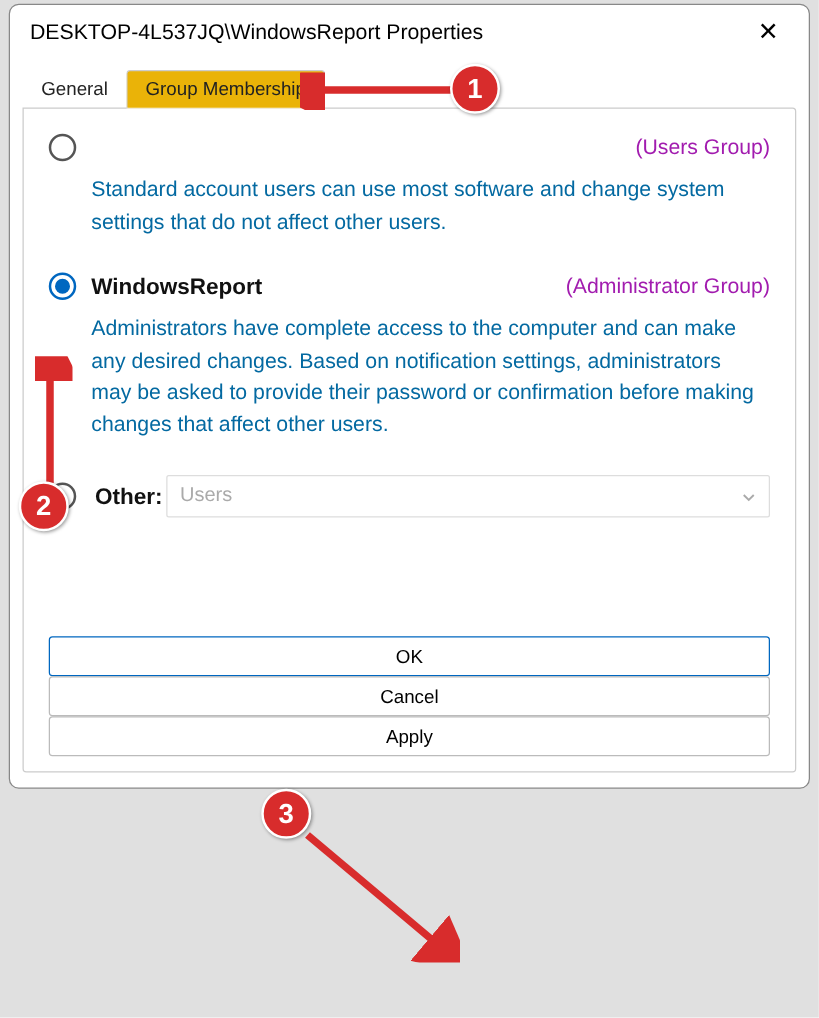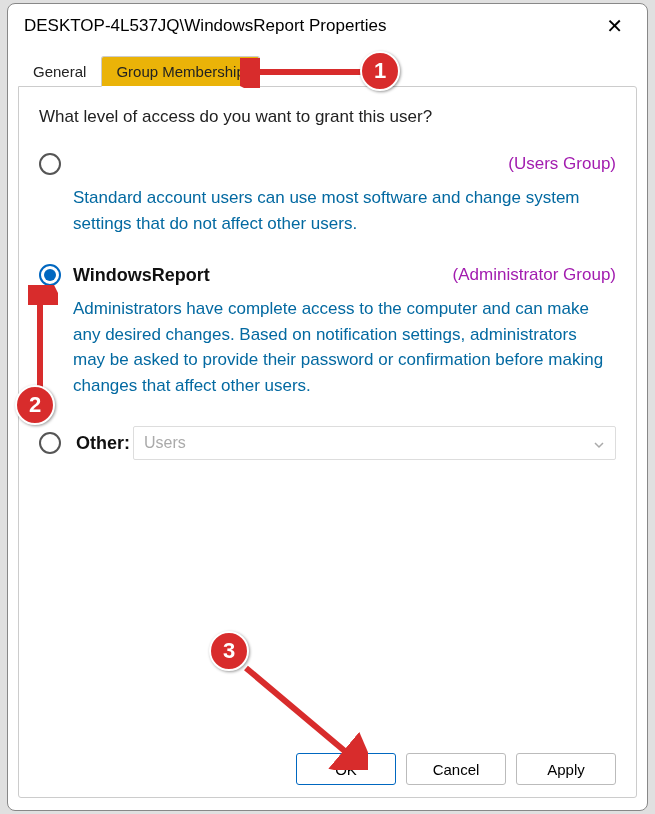--- a/index.html
+++ b/index.html
@@ -9,21 +9,21 @@
       width: 655px;
       height: 814px;
       overflow: hidden;
       position: relative;
     }
     .window {
       position: absolute;
       top: 3px;
       left: 7px;
       width: 641px;
-      height: 808px;
+      height: 628px;
       background: #ffffff;
       border: 1px solid #888;
       border-radius: 8px;
       display: flex;
       flex-direction: column;
     }
     .titlebar {
       display: flex;
       align-items: center;
       justify-content: space-between;
@@ -141,23 +141,23 @@
       cursor: default;
     }
     .chevron {
       width: 12px; height: 12px;
       display: inline-block;
     }
     .chevron svg { width: 12px; height: 12px; stroke: #aaa; }
     .buttonbar {
       display: flex;
       justify-content: flex-end;
-      gap: 10px;
       margin-top: auto;
       padding-top: 10px;
+      flex-direction: column;
     }
     .btn {
       min-width: 100px;
       height: 32px;
       font-size: 15px;
       background: #fff;
       border: 1px solid #bbb;
       border-radius: 3px;
       cursor: pointer;
       display: inline-flex;
@@ -196,21 +196,20 @@
     <span class="close-x">✕</span>
   </div>
 
   <div class="client">
     <div class="tabstrip">
       <div class="tab">General</div>
       <div class="tab active">Group Membership</div>
     </div>
 
     <div class="tabpanel">
-      <div class="prompt">What level of access do you want to grant this user?</div>
 
       <div class="option-block">
         <div class="option-row">
           <span class="radio"></span>
           <span class="option-group">(Users Group)</span>
         </div>
         <div class="option-desc">Standard account users can use most software and change system settings that do not affect other users.</div>
       </div>
 
       <div class="option-block">

